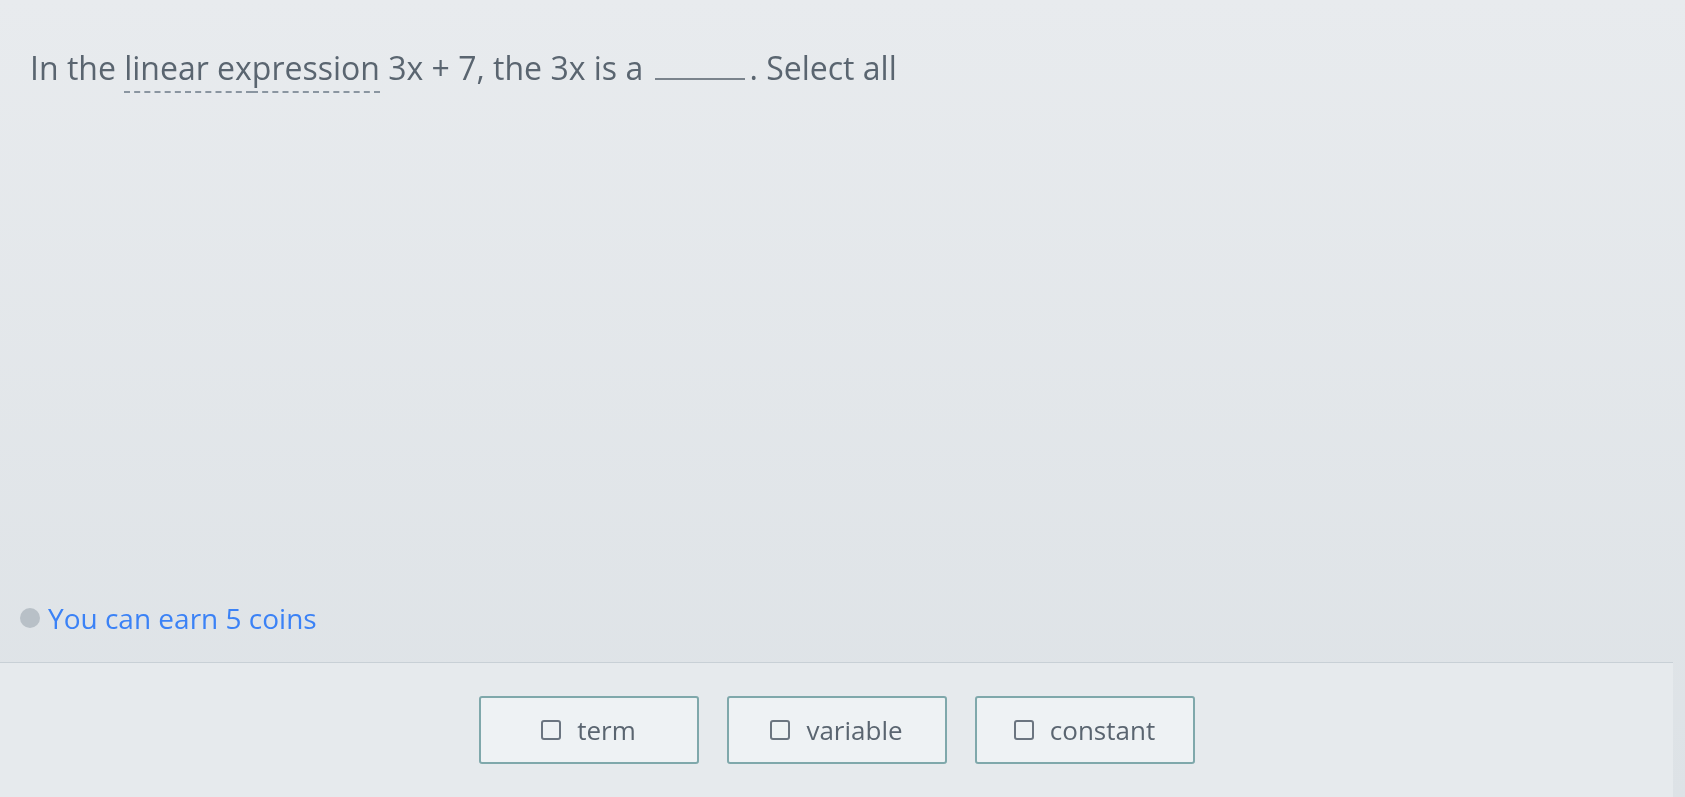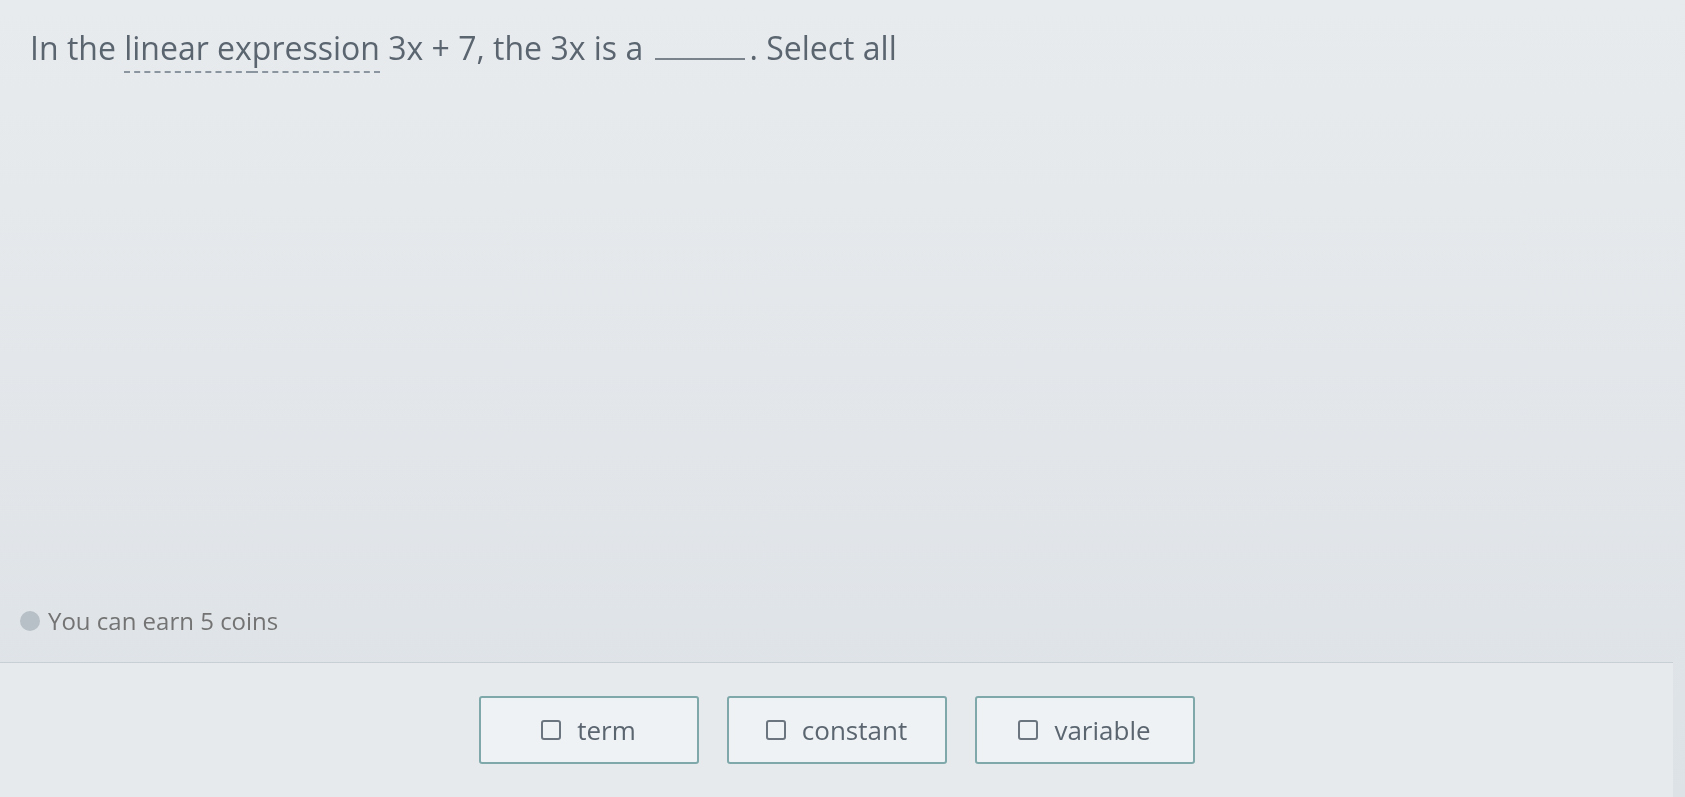--- a/index.html
+++ b/index.html
@@ -9,21 +9,21 @@
     }
     body {
       font-family: -apple-system, BlinkMacSystemFont, "Segoe UI", "Open Sans", sans-serif;
       background: linear-gradient(180deg, #e8ebee 0%, #dde2e6 100%);
       width: 1685px;
       height: 797px;
       position: relative;
       overflow: hidden;
     }
     .content-area {
-      padding: 24px 30px 0 30px;
+      padding: 44px 30px 0 30px;
     }
     .question-text {
       font-size: 32px;
       color: #5a6570;
       line-height: 1.5;
       font-weight: 400;
     }
     .term-underline {
       border-bottom: 2px dashed #8a95a0;
       padding-bottom: 2px;
@@ -43,22 +43,22 @@
       gap: 8px;
     }
     .coin-icon {
       width: 20px;
       height: 20px;
       border-radius: 50%;
       background: #b8c0c7;
       display: inline-block;
     }
     .coins-text {
-      font-size: 24px;
-      color: #737373;
+      font-size: 28px;
+      color: #3b82f6;
     }
     .answer-bar {
       position: absolute;
       bottom: 0;
       left: 0;
       right: 12px;
       height: 135px;
       background: #e6eaed;
       border-top: 1px solid #c8d0d6;
       display: flex;
@@ -107,19 +107,19 @@
   <span class="coins-text">You can earn 5 coins</span>
 </div>
 
 <div class="answer-bar">
   <div class="answer-option">
     <span class="checkbox"></span>
     <span class="label">term</span>
   </div>
   <div class="answer-option">
     <span class="checkbox"></span>
-    <span class="label">constant</span>
+    <span class="label">variable</span>
   </div>
   <div class="answer-option">
     <span class="checkbox"></span>
-    <span class="label">variable</span>
+    <span class="label">constant</span>
   </div>
 </div>
 
 </body></html>

